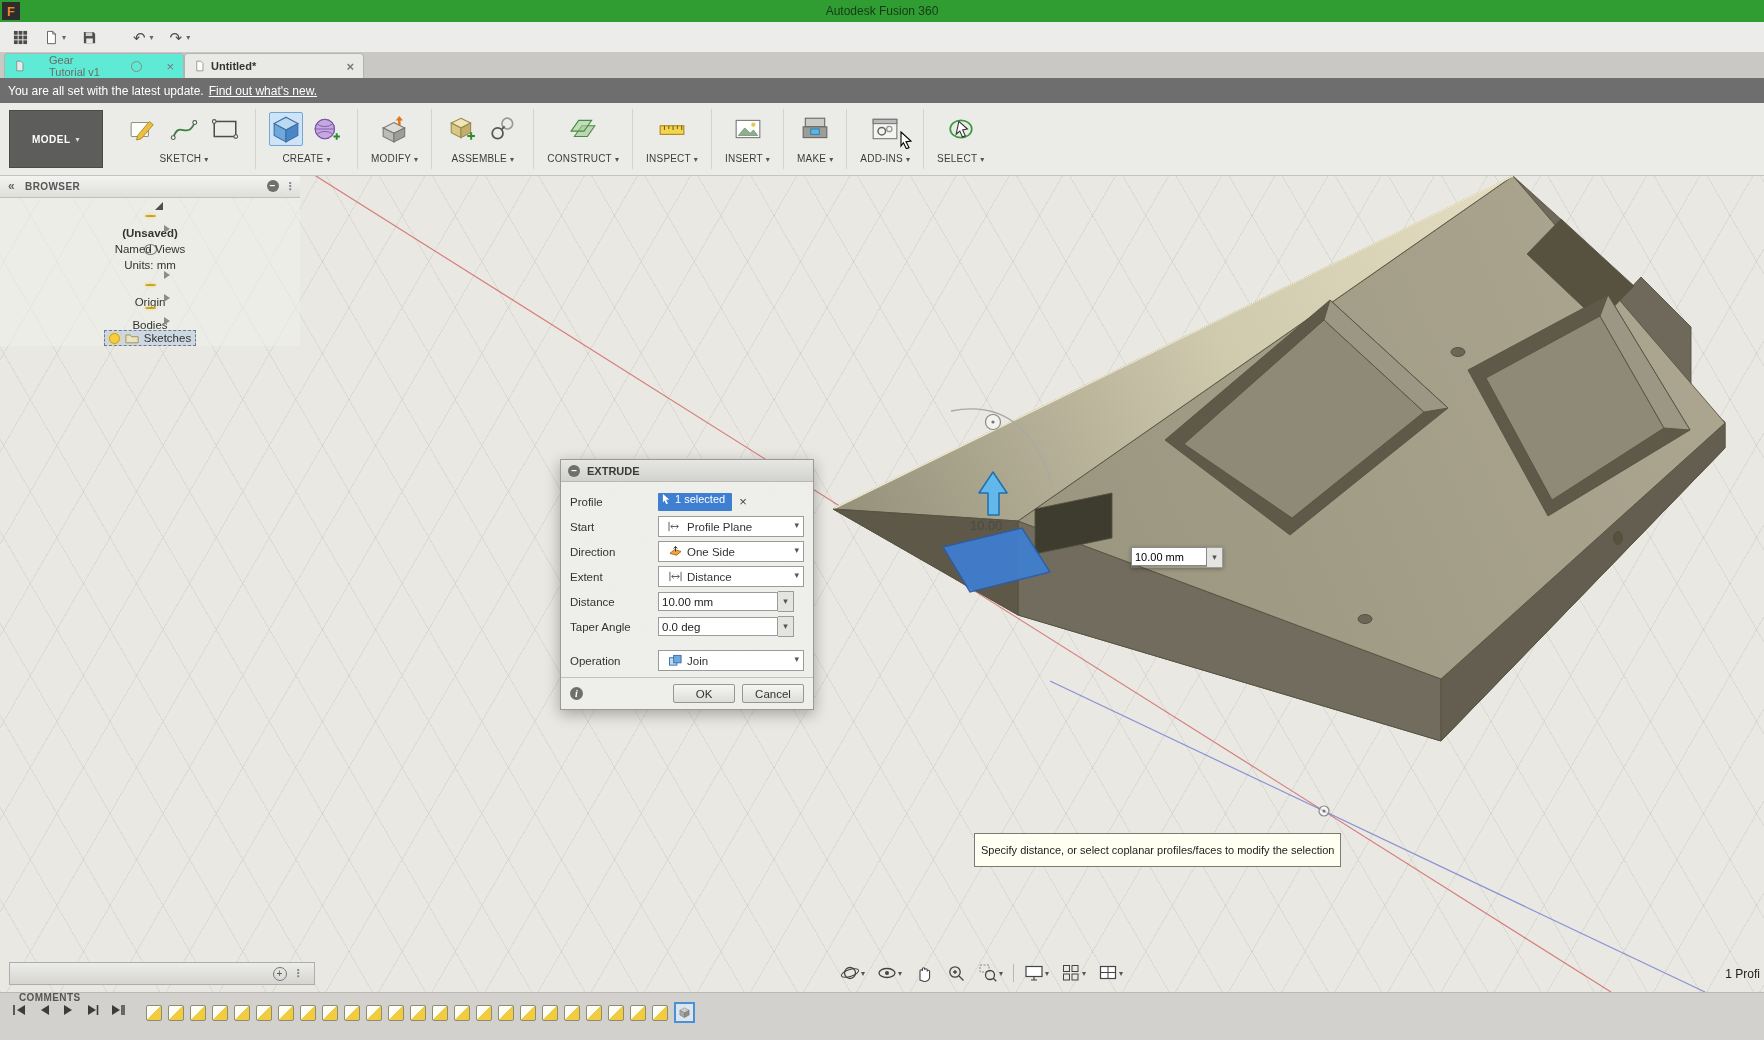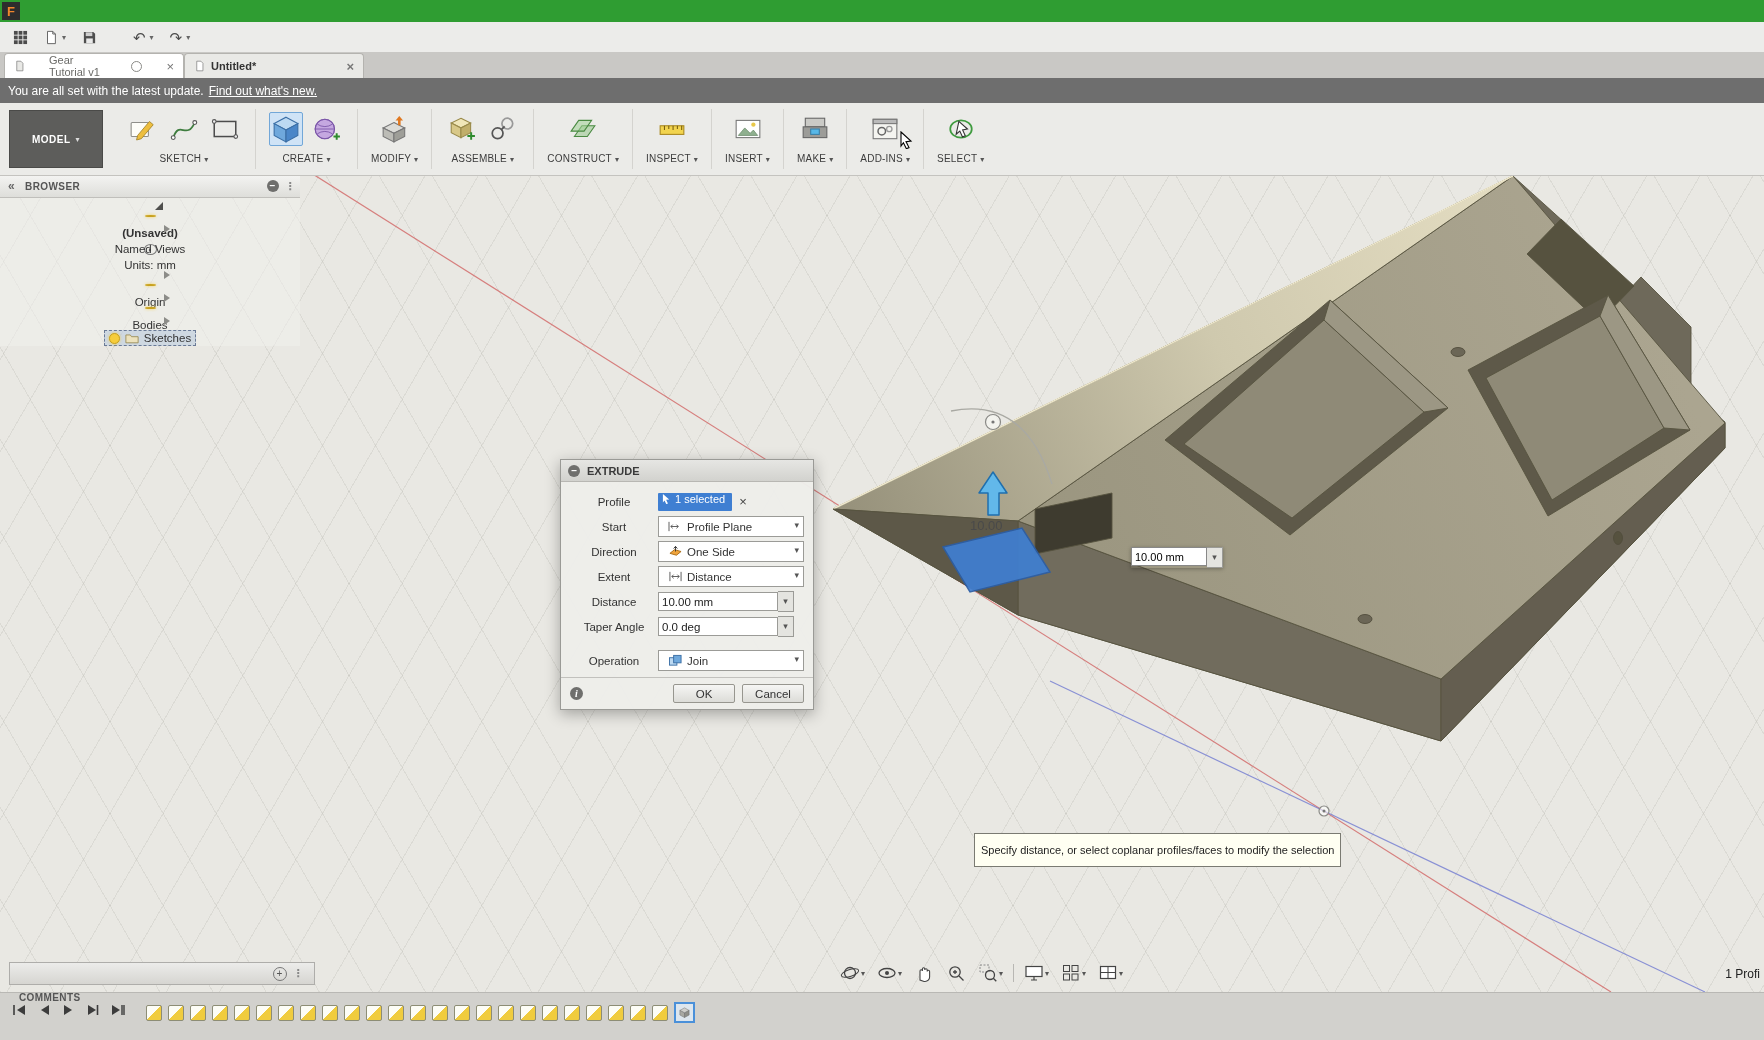--- a/index.html
+++ b/index.html
@@ -18,21 +18,21 @@
   
   .qbar{position:absolute;top:22px;left:0;right:0;height:30px;background:#ececea;border-bottom:1px solid #d6d5d1;display:flex;align-items:center;gap:6px;padding-left:8px;z-index:20;}
   .qbtn{display:flex;align-items:center;gap:2px;padding:3px 5px;border-radius:2px;color:#4c4c4c;}
   .qbtn svg{display:block;}
   .qbtn .uglyph{font-size:15px;line-height:1;color:#4c4c4c;}
   .caret-sm::after{content:"▾";font-size:8px;color:#666;margin-left:2px;}
 
   
   .tabbar{position:absolute;top:52px;left:0;right:0;height:26px;background:#c9c8c5;display:flex;align-items:flex-end;padding-left:4px;z-index:20;}
   .dtab{height:24px;display:flex;align-items:center;gap:6px;padding:0 9px;border-radius:4px 4px 0 0;font-size:11px;border:1px solid #b4b3af;border-bottom:none;}
-  .dtab.inactive{background:#ffffff;color:#6b6b68;width:160px;gap:24px;}
+  .dtab.inactive{background:#5eead4;color:#6b6b68;width:160px;gap:24px;}
   .dtab.active{background:#e9e9e6;color:#333;width:160px;font-weight:bold;}
   .x-icon::before{content:"×";font-size:13px;color:#777;line-height:1;}
   .circle-icon{width:9px;height:9px;border:1px solid #8a8a86;border-radius:50%;}
 
   
   .notifbar{position:absolute;top:78px;left:0;right:0;height:25px;background:var(--notification-gray,#6e6e6e);color:#fff;display:flex;align-items:center;padding-left:8px;font-size:12px;gap:5px;z-index:20;}
   .notifbar a{color:#fff;text-decoration:underline;font-weight:normal;cursor:pointer;}
 
   
   .ribbon{position:absolute;top:103px;left:0;right:0;height:72px;background:#ebebe8;border-bottom:1px solid #c4c3bf;display:flex;align-items:stretch;z-index:20;}
@@ -73,21 +73,21 @@
   .selwrap{display:flex;align-items:center;gap:5px;padding:1px 4px;border:1px dashed #6a7a96;background:rgba(125,160,210,0.28);}
   .circle-dot{width:11px;height:11px;border:1px solid #777;border-radius:50%;display:flex;align-items:center;justify-content:center;font-size:8px;color:#555;}
   .circle-dot::before{content:"•";}
   .rootlabel{font-weight:bold;}
 
   
   .dialog{position:absolute;left:560px;top:459px;width:252px;background:rgba(237,237,234,0.97);border:1px solid #9a9a96;box-shadow:0 4px 14px rgba(0,0,0,0.3);z-index:8;font-size:11.5px;color:#333;}
   .dlg-header{height:21px;background:linear-gradient(#e6e6e3,#d2d2ce);border-bottom:1px solid #b8b7b3;display:flex;align-items:center;gap:7px;padding:0 7px;font-weight:bold;font-size:11px;color:#3a3a3a;}
   .dlg-body{padding:7px 9px 4px;}
   .drow{display:flex;align-items:center;height:25px;}
-  .dlabel{width:88px;flex:none;text-align:center;}
+  .dlabel{width:88px;flex:none;}
   .dselect{flex:1;height:19px;background:#fff;border:1px solid #9b9b97;display:flex;align-items:center;gap:4px;padding-left:9px;position:relative;}
   .dselect::after{content:"▾";font-size:9px;color:#555;position:absolute;right:4px;top:3px;}
   .dselect svg{flex:none;}
   .dinput-wrap{flex:1;display:flex;align-items:center;}
   .dinput{width:112px;height:17px;border:1px solid #9b9b97;background:#fff;font-size:11.5px;padding:0 3px;font-family:"Liberation Sans",sans-serif;color:#222;}
   .dcaret{width:15px;height:19px;background:#e4e4e0;border:1px solid #9b9b97;border-left:none;text-align:center;font-size:9px;color:#555;line-height:18px;}
   .chip{background:var(--selection-blue,#3f7fd2);color:#fff;height:18px;display:flex;align-items:flex-start;gap:4px;padding:0 7px 0 4px;border-radius:1px;font-size:11px;}
   .chip-x{margin-left:7px;font-size:13px;color:#444;}
   .dlg-footer{border-top:1px solid #c2c1bd;height:31px;display:flex;align-items:center;padding:0 9px;gap:7px;}
   .info-icon{width:13px;height:13px;border-radius:50%;background:#6f6f6d;color:#fff;font-size:10px;font-style:italic;font-weight:bold;text-align:center;line-height:13px;font-family:"Liberation Serif",serif;}
@@ -121,20 +121,21 @@
   .tlicon-active{width:17px;height:17px;border:2px solid #4a90d9;background:#dde6ee;display:flex;align-items:center;justify-content:center;}
 
   
   .cursor-ovl{position:absolute;left:900px;top:131px;z-index:30;pointer-events:none;}
 </style>
 </head>
 <body>
 
 <div class="titlebar">
   <div class="fusion-logo">F</div>
+  <div class="title">Autodesk Fusion 360</div>
 </div>
 
 <div class="qbar">
   <div class="qbtn">
     <svg width="15" height="15" viewBox="0 0 16 16">
         <g fill="#4c4c4c">
           <rect x="1" y="1" width="4" height="4"></rect>
           <rect x="6" y="1" width="4" height="4"></rect>
           <rect x="11" y="1" width="4" height="4"></rect>
           <rect x="1" y="6" width="4" height="4"></rect>

